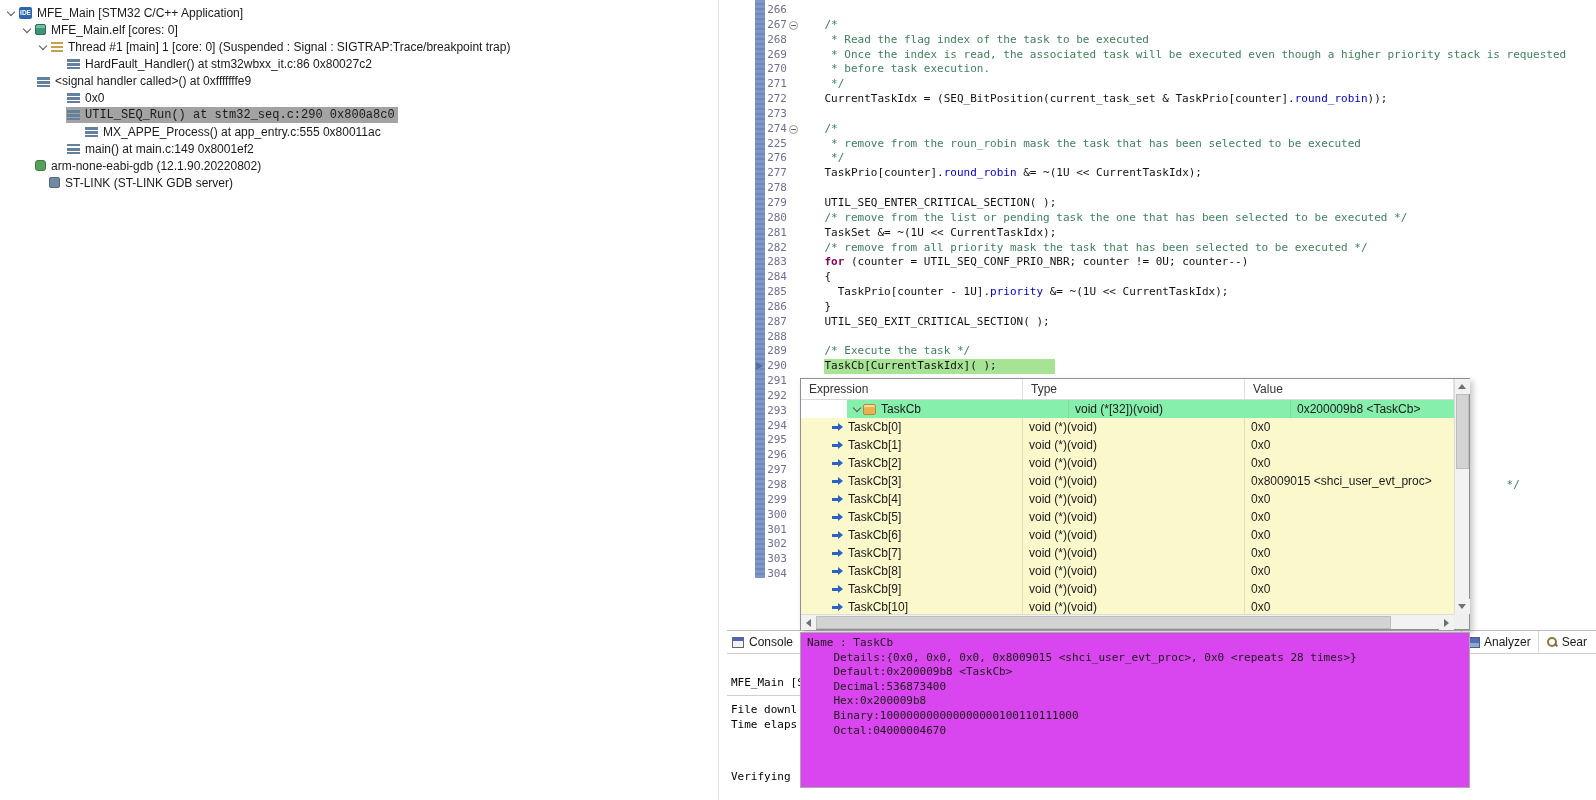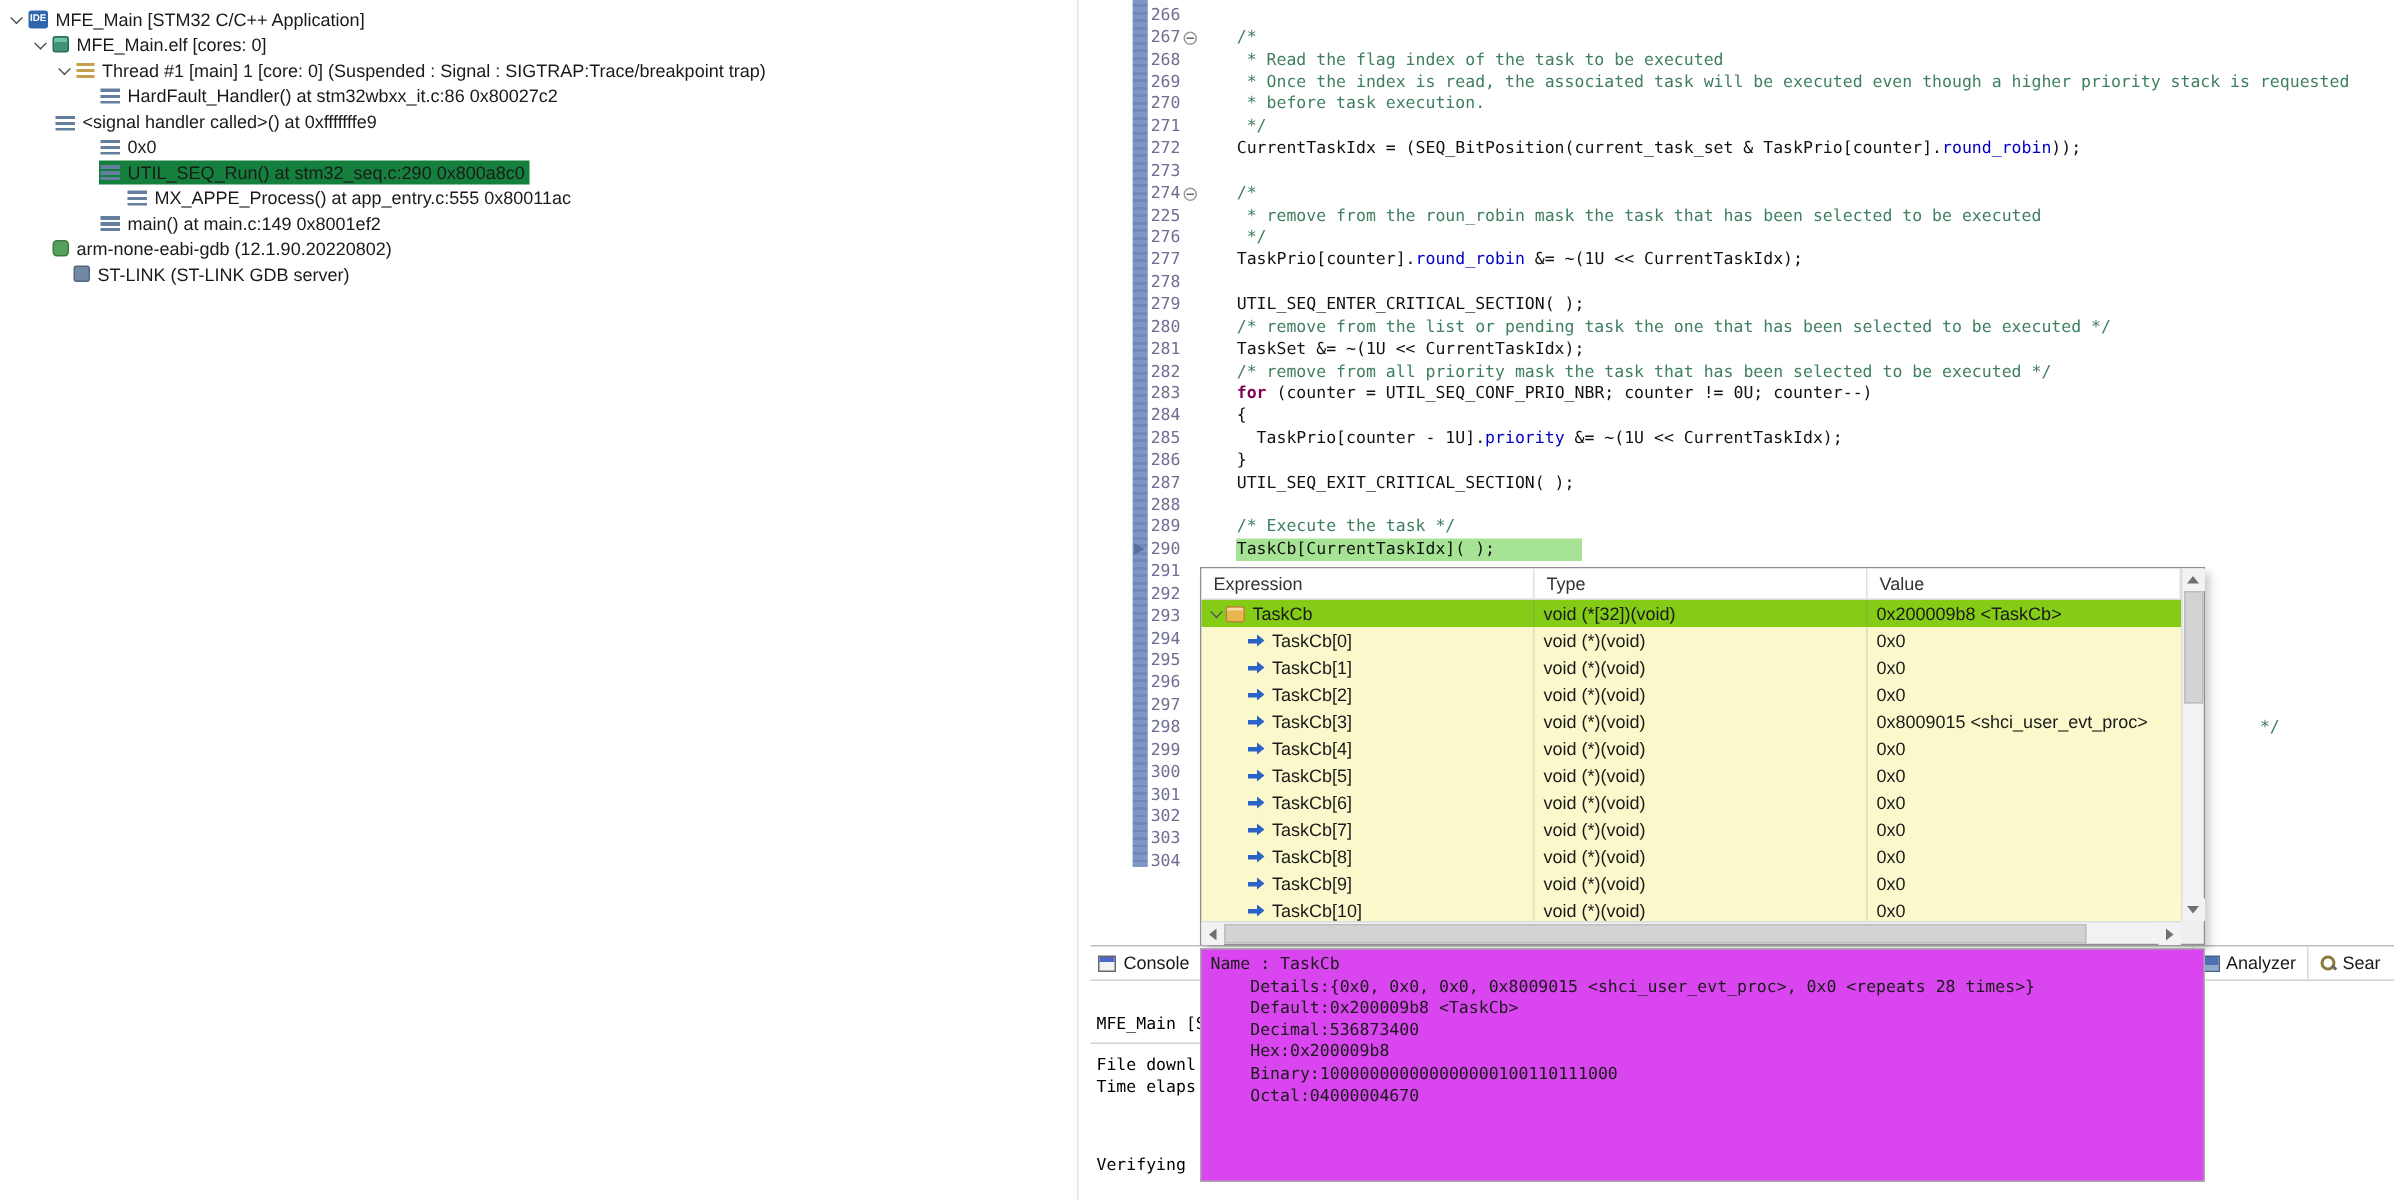--- a/index.html
+++ b/index.html
@@ -7,21 +7,21 @@
     font-family:"Liberation Sans", sans-serif; font-size:12px; color:#1a1a1a; }
 
   
   .debug-panel { position:absolute; left:0; top:0; width:719px; height:800px;
     background:#fff; border-right:1px solid #e4e4e4; padding-top:4px; }
   .tree-row { display:flex; align-items:center; height:17px; white-space:nowrap; }
   .twisty { width:10px; height:10px; margin-right:2px; position:relative; flex:0 0 auto; }
   .twisty.open::before { content:""; position:absolute; left:2px; top:1px; width:5px; height:5px;
     border-right:1.6px solid #555; border-bottom:1.6px solid #555; transform:rotate(45deg); }
   .row-core { display:flex; align-items:center; padding:1px 3px 1px 1px; }
-  .tree-row.selected .row-core { background:#15803d; }
+  .tree-row.selected .row-core { background:#a3a3a3;font-family:Liberation Mono, monospace; }
   .t-icon { width:13px; height:12px; margin-right:5px; flex:0 0 auto; position:relative; }
   .ide-badge-icon { background:#2e66ae; border-radius:2px; }
   .ide-badge-icon::after { content:"IDE"; position:absolute; inset:0; color:#fff; font-size:6.5px;
     font-weight:bold; line-height:12px; text-align:center; }
   .elf-binary-icon { width:11px; height:11px; background:#3f9478; border:1px solid #2c6b56;
     border-radius:2px; box-shadow:inset 0 3px 0 #6cc2a4; }
   .thread-icon { width:12px; height:10px; margin-top:1px;
     background:repeating-linear-gradient(to bottom,#c3a24b 0 2px,transparent 2px 4px); }
   .stack-frame-icon { width:13px; height:10px; margin-top:1px;
     background:repeating-linear-gradient(to bottom,#64809e 0 2.5px,transparent 2.5px 4.1px); }
@@ -52,21 +52,21 @@
     border-left:7px solid #56729b; border-top:4px solid transparent; border-bottom:4px solid transparent; }
 
   
   .expr-popup { position:absolute; left:800px; top:378px; width:670px; height:252px;
     background:#fff; border:1px solid #8f8f8f; box-shadow:3px 3px 6px rgba(0,0,0,.22); z-index:10; }
   .expr-header { position:absolute; left:0; top:0; right:15px; height:21px; display:grid;
     grid-template-columns:222px 222px 1fr; border-bottom:1px solid #dadada; background:#fff; }
   .expr-header div { line-height:20px; padding-left:8px; color:#333; border-right:1px solid #e0e0e0; }
   .expr-rows { position:absolute; left:0; top:21px; right:15px; bottom:15px; overflow:hidden; }
   .pr { display:grid; grid-template-columns:222px 222px 1fr; height:18px; background:#fbf9cc; }
-  .pr.selected { background:#84cc16; }
+  .pr.selected { background:#86efac;margin-left:46px; }
   .pc { display:flex; align-items:center; border-right:1px solid rgba(128,128,128,.22);
     overflow:hidden; white-space:nowrap; }
   .pc:last-child { border-right:none; }
   .pc-expr { padding-left:4px; }
   .pc-type,.pc-val { padding-left:6px; }
   .indent { width:26px; flex:0 0 auto; }
   .twisty2 { width:12px; height:10px; position:relative; flex:0 0 auto; }
   .twisty2::before { content:""; position:absolute; left:3px; top:1px; width:5px; height:5px;
     border-right:1.6px solid #555; border-bottom:1.6px solid #555; transform:rotate(45deg); }
   .p-icon { margin-right:5px; flex:0 0 auto; }

